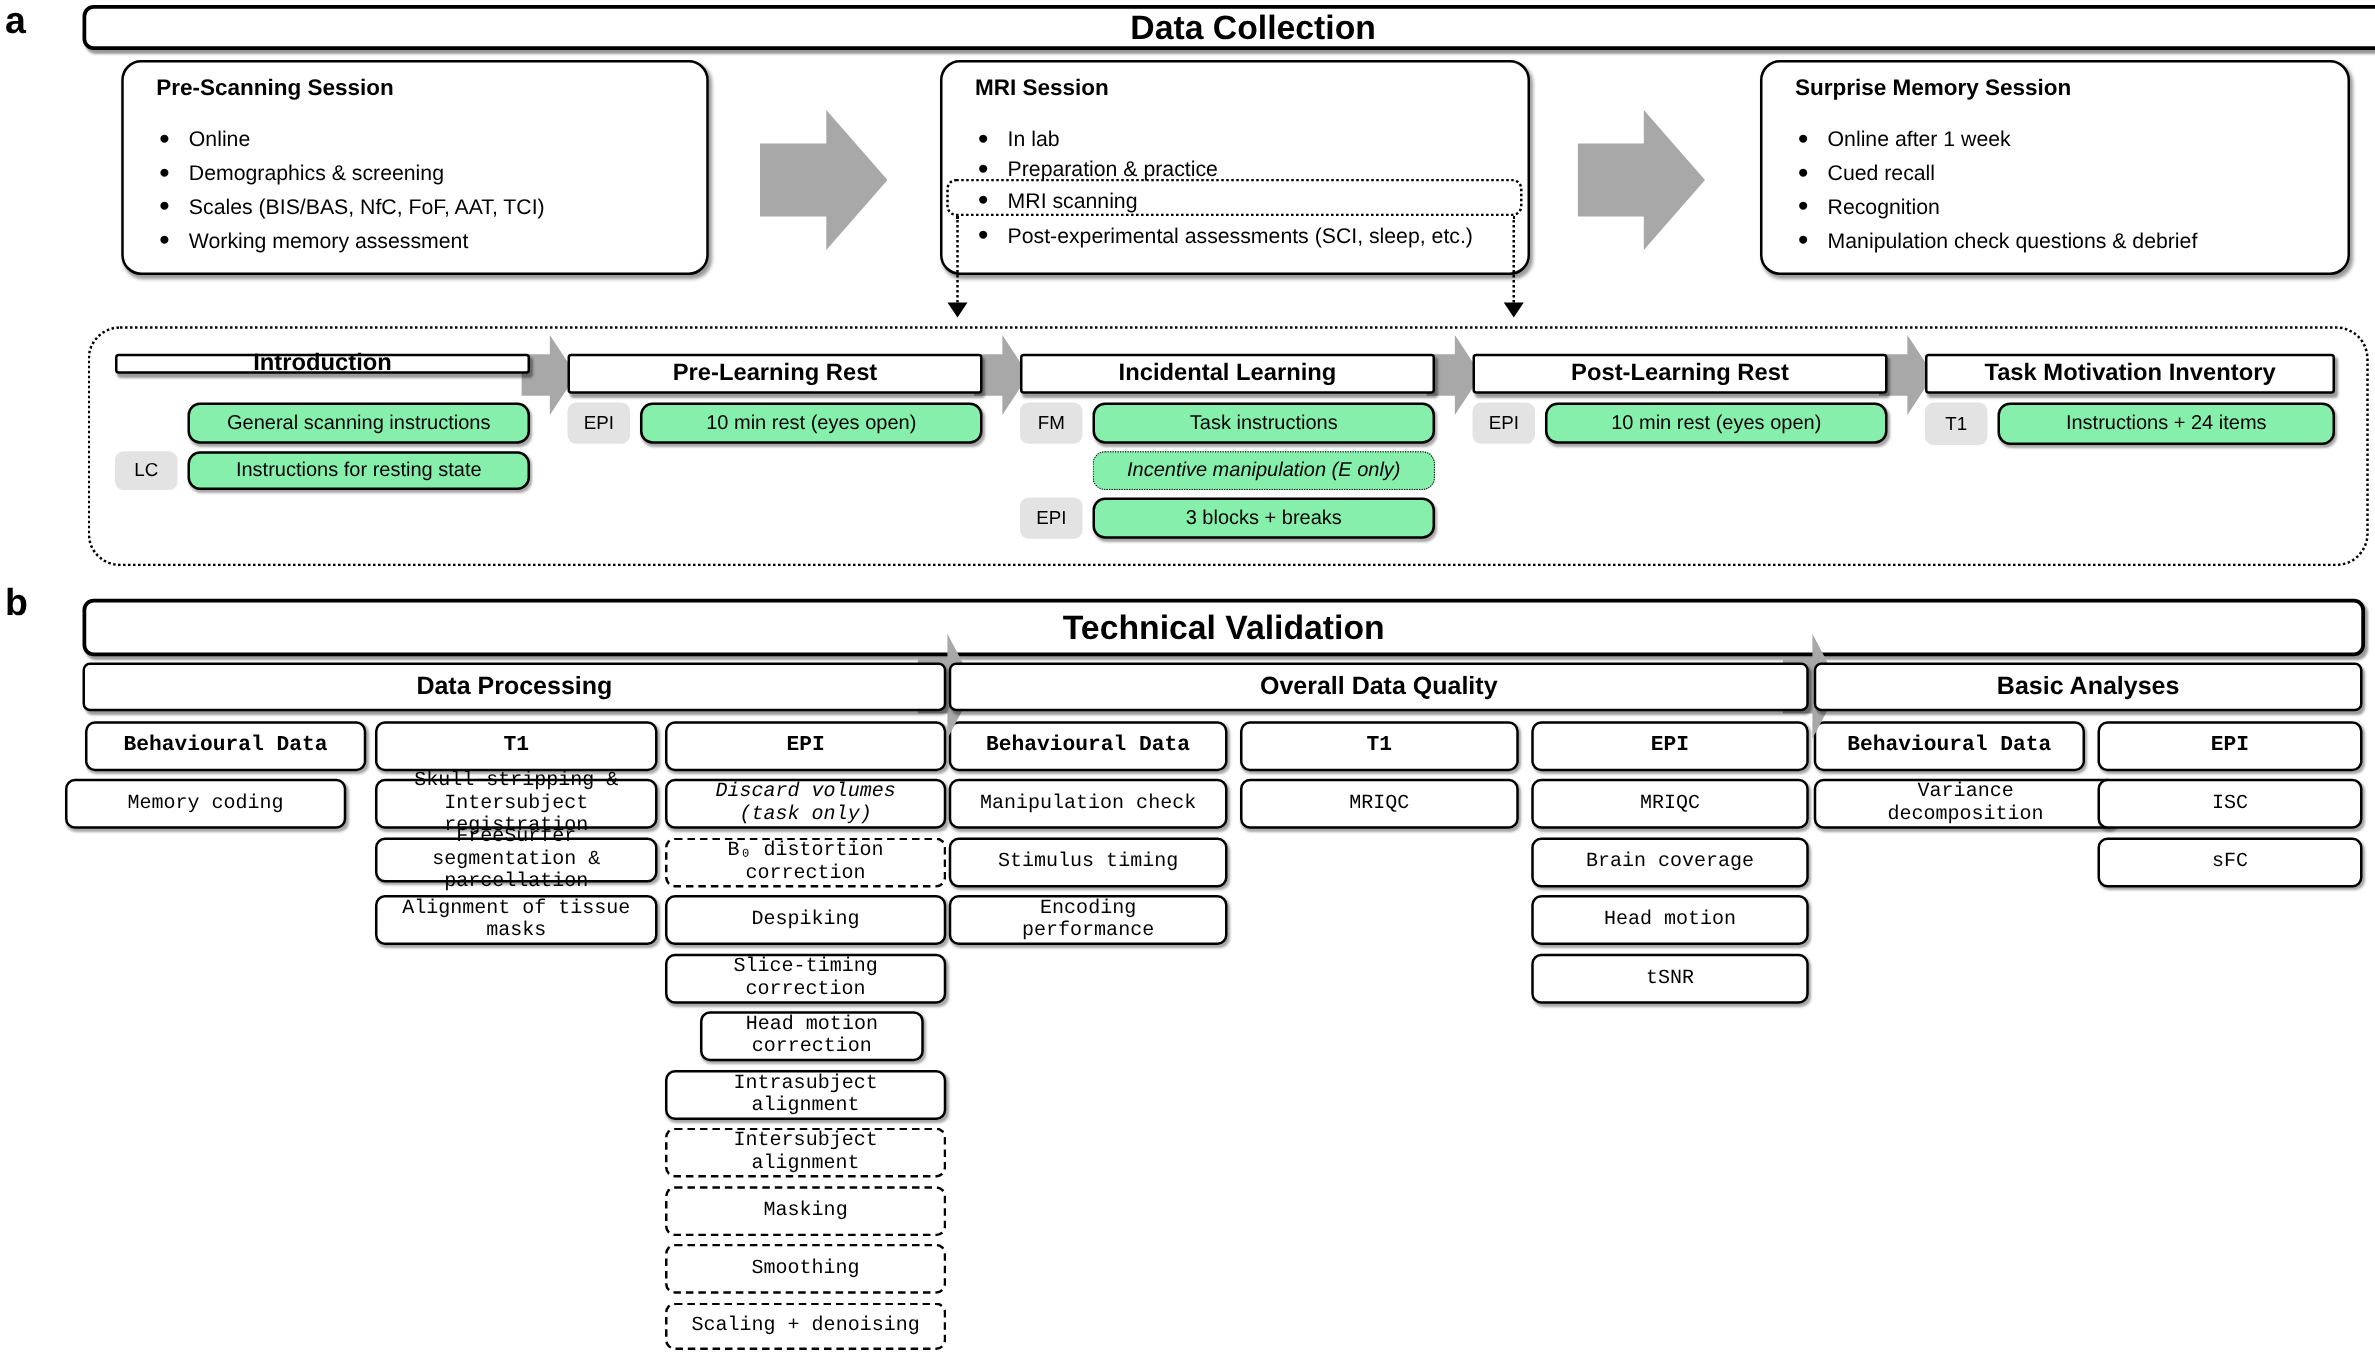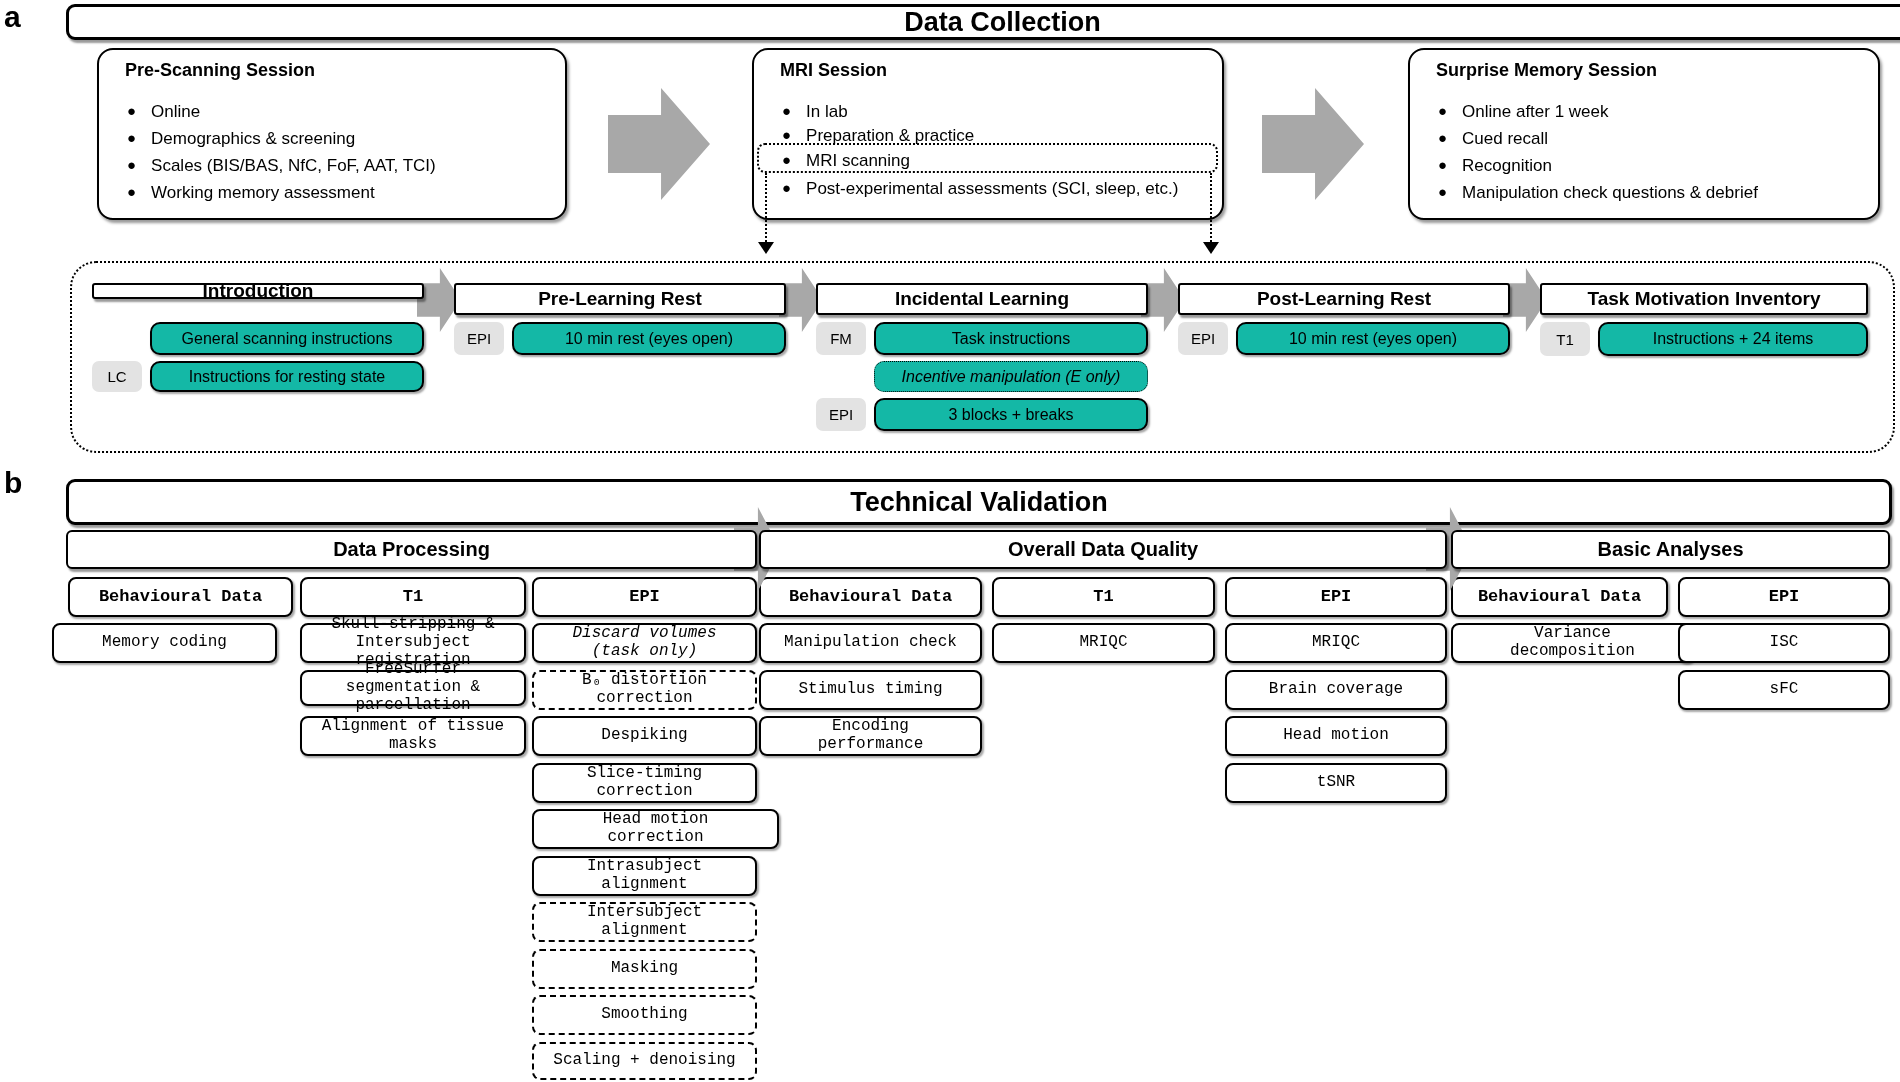--- a/index.html
+++ b/index.html
@@ -40,21 +40,21 @@
     display:flex;align-items:center;justify-content:center;
     font-weight:bold;font-size:19px;z-index:2;
     box-shadow:2px 3px 2px rgba(0,0,0,0.40);white-space:nowrap;
   }
   .arrow-z{z-index:1;}
   .tag{
     background:var(--tag-bg);border-radius:7px;
     display:flex;align-items:center;justify-content:center;font-size:15px;
   }
   .pill{
-    border:2px solid var(--line-black);border-radius:10px;background:#14b8a6;
+    border:2px solid var(--line-black);border-radius:10px;background:#86efac;
     display:flex;align-items:center;justify-content:center;font-size:16px;
     box-shadow:1.5px 2px 2px rgba(0,0,0,0.35);white-space:nowrap;
   }
   .pill.dotted{border:1.5px dotted var(--line-black);font-style:italic;box-shadow:none;}
   .secbar{
     border:2.5px solid var(--line-black);border-radius:6px;background:#fff;
     display:flex;align-items:center;justify-content:center;
     font-weight:bold;font-size:20px;z-index:2;
     box-shadow:2px 3px 2px rgba(0,0,0,0.40);
   }
@@ -205,21 +205,21 @@
   <div class="a cell" style="left:52px;top:623px;width:225px;height:40px">Memory coding</div>
 
   <div class="a cell" style="left:300px;top:623px;width:226px;height:40px">Skull-stripping &amp; Intersubject registration</div>
   <div class="a cell" style="left:300px;top:670px;width:226px;height:36px">FreeSurfer segmentation &amp; parcellation</div>
   <div class="a cell" style="left:300px;top:716px;width:226px;height:40px">Alignment of tissue masks</div>
 
   <div class="a cell italic" style="left:532px;top:623px;width:225px;height:40px">Discard volumes (task only)</div>
   <div class="a cell dashed" style="left:532px;top:670px;width:225px;height:40px">B₀ distortion correction</div>
   <div class="a cell" style="left:532px;top:716px;width:225px;height:40px">Despiking</div>
   <div class="a cell" style="left:532px;top:763px;width:225px;height:40px">Slice-timing correction</div>
-  <div class="a cell" style="left:532px;top:809px;width:247px;height:40px">Head motion correction</div>
+  <div class="a cell" style="left:560px;top:809px;width:179px;height:40px">Head motion correction</div>
   <div class="a cell" style="left:532px;top:856px;width:225px;height:40px">Intrasubject alignment</div>
   <div class="a cell dashed" style="left:532px;top:902px;width:225px;height:40px">Intersubject alignment</div>
   <div class="a cell dashed" style="left:532px;top:949px;width:225px;height:40px">Masking</div>
   <div class="a cell dashed" style="left:532px;top:995px;width:225px;height:40px">Smoothing</div>
   <div class="a cell dashed" style="left:532px;top:1042px;width:225px;height:38px">Scaling + denoising</div>
 
   <div class="a cell" style="left:759px;top:623px;width:223px;height:40px">Manipulation check</div>
   <div class="a cell" style="left:759px;top:670px;width:223px;height:40px">Stimulus timing</div>
   <div class="a cell" style="left:759px;top:716px;width:223px;height:40px">Encoding performance</div>
 

